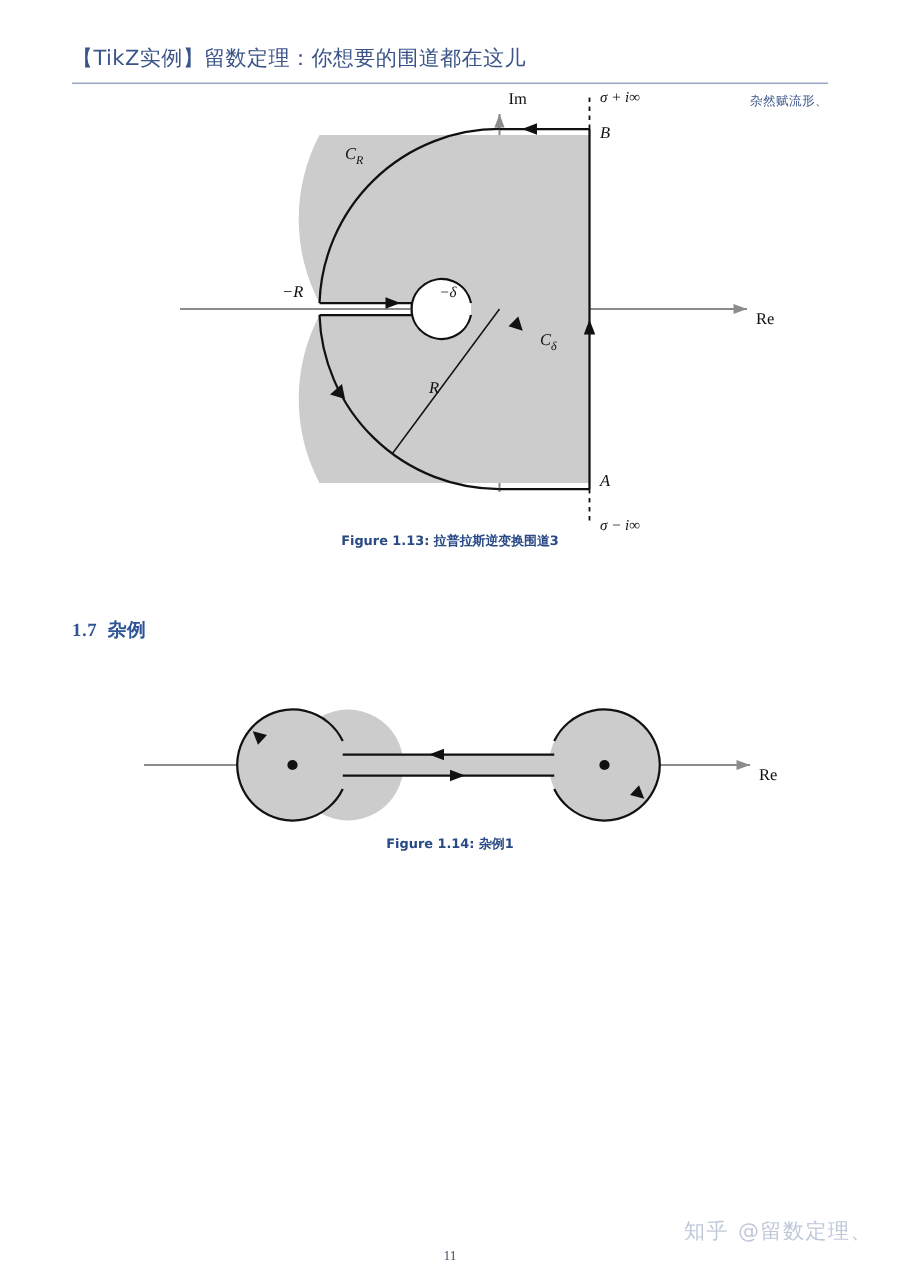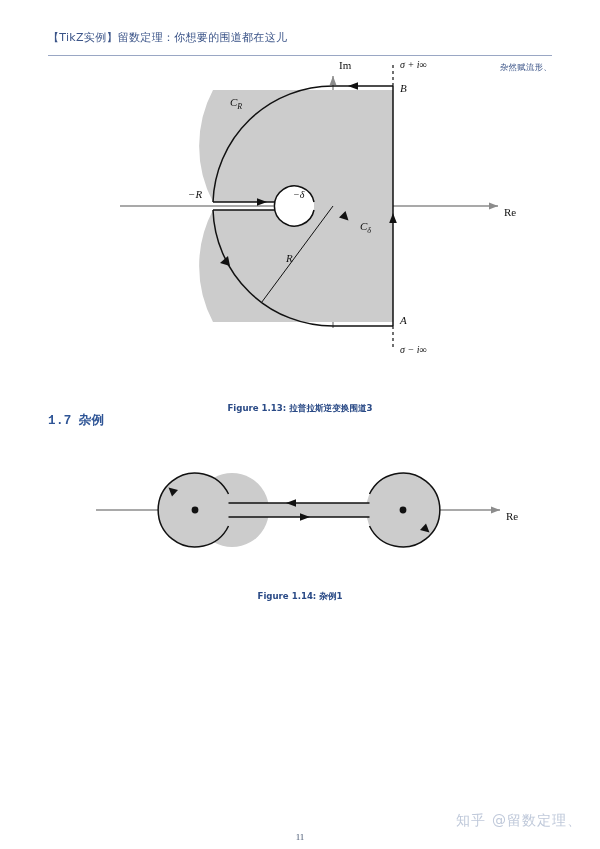--- a/index.html
+++ b/index.html
@@ -24,21 +24,21 @@
     width: 504px;
     height: 22px;
     display: flex;
     align-items: flex-start;
     justify-content: space-between;
     border-bottom: 1px solid #9aa7c4;
     padding-bottom: 3px;
   }
   .header-left {
     font-family: "DejaVu Sans", sans-serif;
-    font-size: 11px;
+    font-size: 14px;
     letter-spacing: 0.3px;
     color: #3b5488;
     white-space: nowrap;
   }
   .header-right {
     font-family: "DejaVu Sans", sans-serif;
     font-size: 8.4px;
     letter-spacing: 0.3px;
     color: #3b5488;
     white-space: nowrap;
@@ -58,33 +58,32 @@
 
   .figure-caption {
     position: absolute;
     left: 48px;
     width: 504px;
     text-align: center;
     font-family: "DejaVu Sans", sans-serif;
     font-size: 8.6px;
     color: #2a4a86;
     font-weight: bold;
-    margin-top: 48px;
   }
   #caption-113 { top: 355px; }
-  #caption-114 { top: 543px; }
+  #caption-114 { top: 557px; }
   .caption-label { font-weight: bold; }
   .caption-text { font-weight: bold; }
 
   
   .section-heading {
     position: absolute;
     left: 48px;
     top: 412px;
-    font-family: Liberation Mono, monospace;
+    font-family: Liberation Serif, serif;
     font-size: 12.5px;
     font-weight: bold;
     color: #2f5596;
     letter-spacing: 0.4px;
   }
   .section-number { margin-right: 7px; }
 
   
   .page-number {
     position: absolute;

